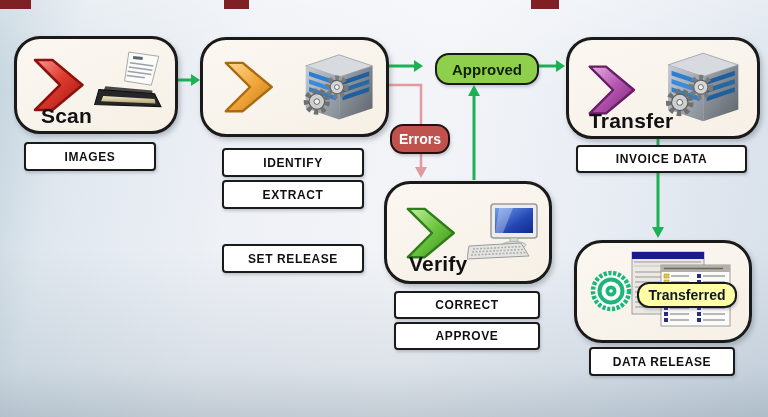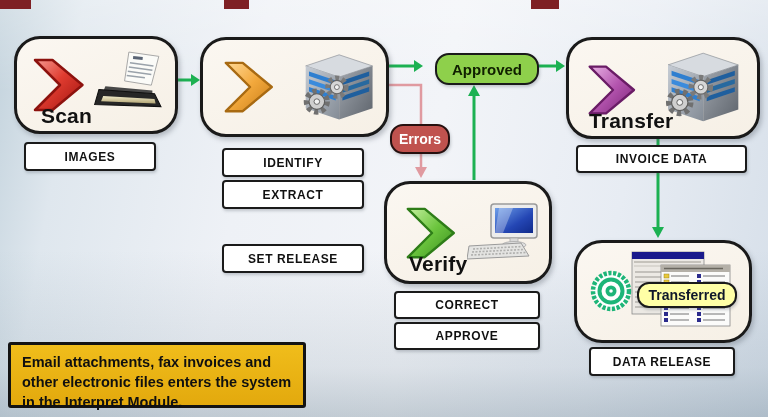--- a/index.html
+++ b/index.html
@@ -264,17 +264,14 @@
         <rect x="66" y="61" width="4" height="4" fill="#2a2a8c"></rect>
           <line x1="72" y1="63" x2="94" y2="63" stroke="#9a9a9a" stroke-width="1.4"></line>
         <rect x="66" y="67" width="4" height="4" fill="#2a2a8c"></rect>
           <line x1="72" y1="69" x2="94" y2="69" stroke="#9a9a9a" stroke-width="1.4"></line>
       </g>
     </svg>
     <div class="pill" id="transferred-pill" style="left:60px;top:39px;width:96px;height:22px">Transferred</div>
   </div>
   <div class="label-box" style="left:589px;top:347px;width:142px;height:25px">DATA RELEASE</div>
 
-  <div id="note-box">
-    <span>Email attachments, fax invoices and other electronic files enters the system in the Interpret Module.</span>
-  </div>
 
 </div>
 
 </body></html>

